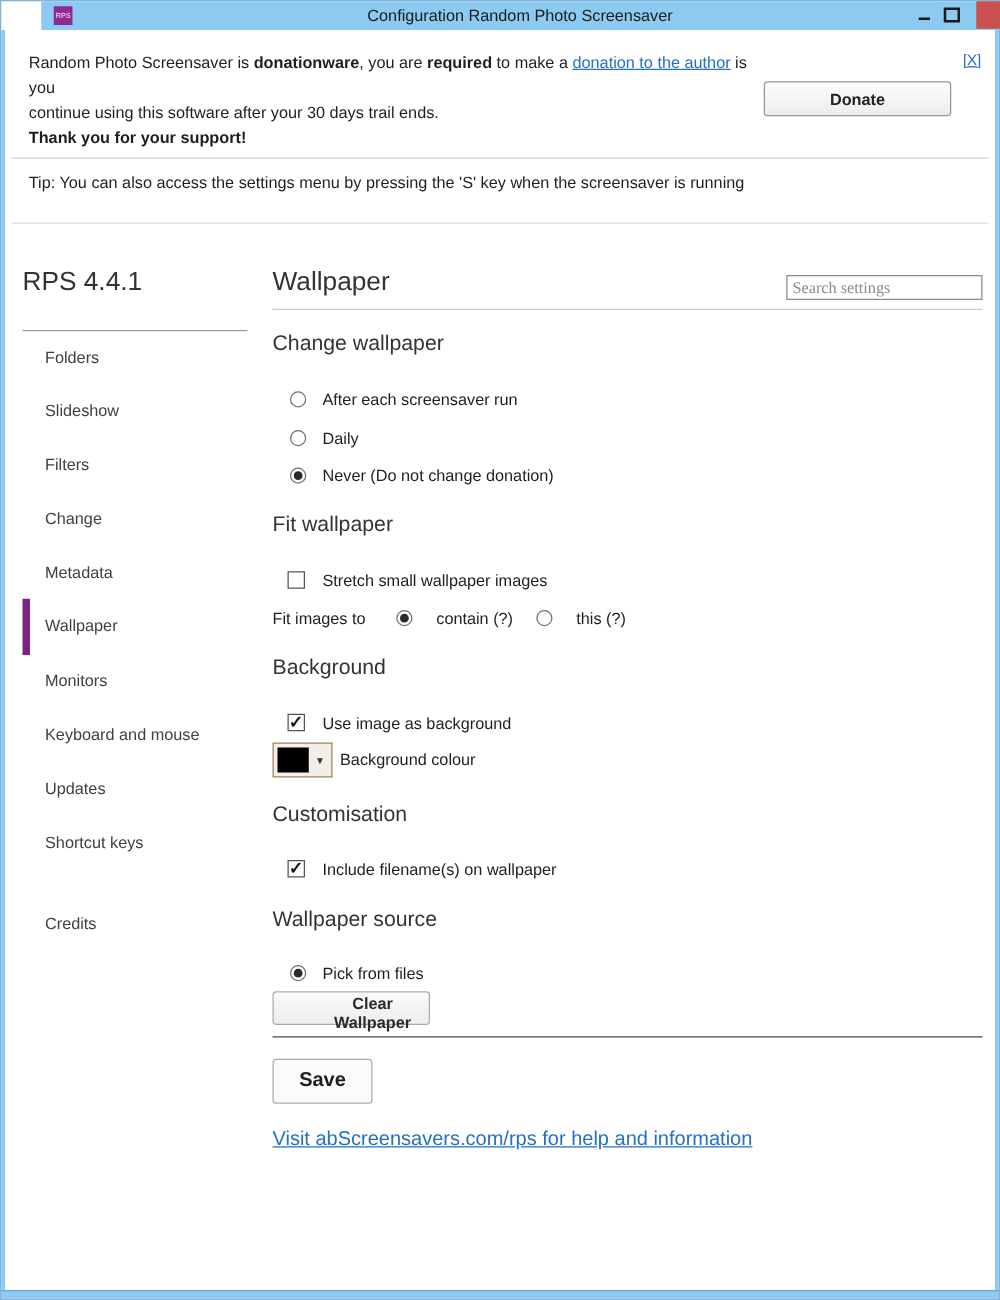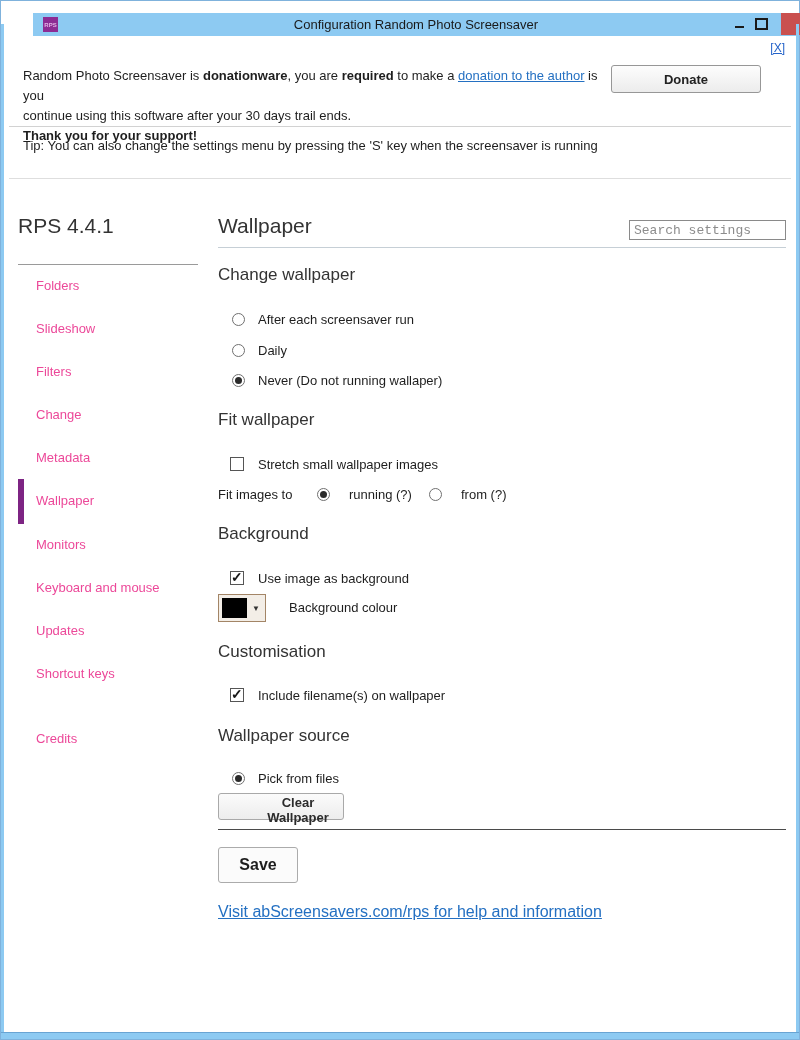--- a/index.html
+++ b/index.html
@@ -1,53 +1,53 @@
 <!DOCTYPE html>
 <html><head>
 <meta charset="utf-8">
 <style>
   html,body { margin:0; padding:0; width:800px; height:1040px; overflow:hidden;
     font-family:"Liberation Sans", sans-serif; }
   .window { position:absolute; inset:0; background:#fff; border:1px solid #7FB2DC; box-sizing:border-box; }
-  .titlebar { position:absolute; top:12px; left:0; right:0; height:23px; background:#8DCAF2;margin-left:32px; }
+  .titlebar { position:absolute; top:0; left:0; right:0; height:23px; background:#8DCAF2;margin-left:32px; }
   .edge-left { position:absolute; top:23px; left:0; bottom:0; width:3px; background:#8DCAF2; }
   .edge-right { position:absolute; top:23px; right:0; bottom:0; width:3px; background:#8DCAF2; }
   .edge-bottom { position:absolute; left:0; right:0; bottom:0; height:6px; background:#8DCAF2; border-top:1px solid #69A4D3; }
 
   .app-icon { position:absolute; left:10px; top:4px; width:15px; height:15px; background:#8D2B94;
     color:#E3B3E6; font-size:6px; font-weight:bold; display:flex; align-items:center; justify-content:center; }
   .title { position:absolute; left:0; right:0; top:0; height:23px; text-align:center; line-height:23px;
     font-size:13px; color:#1a1a1a; }
   .win-btn { position:absolute; top:0; height:22px; display:flex; align-items:center; justify-content:center; cursor:default; }
   .btn-min { left:694px; width:24px; }
   .btn-min .dash { width:9px; height:2px; background:#1a1a1a; margin-top:5px; }
   .btn-max { left:716px; width:24px; }
   .btn-max .box { width:9px; height:8px; border:2px solid #1a1a1a; }
   .btn-close { left:748px; width:50px; background:#C9504F; color:#fff; font-size:13px; font-weight:bold; }
 
   .dismiss { position:absolute; right:14px; top:40px; font-size:12px; color:#2463C9; text-decoration:underline; cursor:pointer; }
-  .notice-text { position:absolute; left:22px; top:65px; width:582px; font-size:13px; line-height:20px; color:#1e1e1e; }
+  .notice-text { position:absolute; left:22px; top:39px; width:582px; font-size:13px; line-height:20px; color:#1e1e1e; }
   .notice-text b { font-weight:bold; }
   .inline-link { color:#2470C2; text-decoration:underline; cursor:pointer; }
   .donate-btn { position:absolute; left:610px; top:64px; width:150px; height:28px;
     background:linear-gradient(#fdfdfd,#ececec); border:1px solid #979797; border-radius:3px;
     font-family:"Liberation Sans", sans-serif; font-size:13px; font-weight:bold; color:#222; }
   .divider1 { position:absolute; left:8px; right:8px; top:125px; border-top:1px solid #d2d2d2; }
   .tip { position:absolute; left:22px; top:137px; font-size:13px; color:#1e1e1e; }
   .divider2 { position:absolute; left:8px; right:8px; top:177px; border-top:1px solid #dedede; }
 
   .version { position:absolute; left:17px; top:213px; width:180px; font-size:21px; font-weight:300;
     color:#333; padding-bottom:26px; border-bottom:1px solid #9a9a9a; }
-  .side-item { position:absolute; left:35px; font-size:13px; color:#ec4899; cursor:pointer; }
+  .side-item { position:absolute; left:35px; font-size:13px; color:#404040; cursor:pointer; }
   .select-bar { position:absolute; left:17px; top:478px; width:6px; height:45px; background:#7D2483; }
 
   .page-title { position:absolute; left:217px; top:213px; font-size:21px; font-weight:300; color:#333; }
   .title-divider { position:absolute; left:217px; width:568px; top:246px; border-top:1px solid #C6CFD6; }
   .search { position:absolute; left:628px; top:219px; width:147px; height:16px; border:1px solid #8a8a8a;
-    font-family:Liberation Mono, monospace; font-size:13px; padding:1px 4px; color:#333; }
+    font-family:Liberation Serif, serif; font-size:13px; padding:1px 4px; color:#333; }
   .search::placeholder { color:#8c8c8c; opacity:1; }
 
   .sec-h { position:absolute; left:217px; font-size:17px; font-weight:400; color:#333;text-align:right; }
   .ctl-label { position:absolute; font-size:13px; color:#1e1e1e; }
 
   .radio { position:absolute; width:13px; height:13px; border:1px solid #707070; border-radius:50%;
     background:#fff; box-sizing:border-box; cursor:pointer; }
   .radio.sel::after { content:""; position:absolute; left:2px; top:2px; width:7px; height:7px;
     border-radius:50%; background:#2b2b2b; }
   .check { position:absolute; width:14px; height:14px; border:1px solid #555; background:#fff;
@@ -92,21 +92,21 @@
   <div class="edge-bottom"></div>
 
   <span class="dismiss">[X]</span>
   <div class="notice-text">
     <div><span>Random Photo Screensaver is </span><b>donationware</b><span>, you are </span><b>required</b><span> to make a </span><span class="inline-link">donation to the author</span><span> is you</span></div>
     <div>continue using this software after your 30 days trail ends.</div>
     <div><b>Thank you for your support!</b></div>
   </div>
   <button class="donate-btn">Donate</button>
   <div class="divider1"></div>
-  <div class="tip">Tip: You can also change the settings menu by pressing the 'S' key when the screensaver is running</div>
+  <div class="tip">Tip: You can also access the settings menu by pressing the 'S' key when the screensaver is running</div>
   <div class="divider2"></div>
 
   <div class="version">RPS 4.4.1</div>
   <div class="side-item" style="top:277px">Folders</div>
   <div class="side-item" style="top:320px">Slideshow</div>
   <div class="side-item" style="top:363px">Filters</div>
   <div class="side-item" style="top:406px">Change</div>
   <div class="side-item" style="top:449px">Metadata</div>
   <div class="select-bar"></div>
   <div class="side-item" style="top:492px">Wallpaper</div>
@@ -119,39 +119,39 @@
   <div class="page-title">Wallpaper</div>
   <input class="search" type="text" placeholder="Search settings" style="">
   <div class="title-divider"></div>
 
   <div class="sec-h" style="top:264px">Change wallpaper</div>
   <div class="radio" style="left:231px; top:312px"></div>
   <div class="ctl-label" style="left:257px; top:311px">After each screensaver run</div>
   <div class="radio" style="left:231px; top:343px"></div>
   <div class="ctl-label" style="left:257px; top:342px">Daily</div>
   <div class="radio sel" style="left:231px; top:373px"></div>
-  <div class="ctl-label" style="left:257px; top:372px">Never (Do not running wallaper)</div>
+  <div class="ctl-label" style="left:257px; top:372px">Never (Do not change donation)</div>
 
   <div class="sec-h" style="top:409px">Fit wallpaper</div>
   <div class="check" style="left:229px; top:456px"></div>
   <div class="ctl-label" style="left:257px; top:456px">Stretch small wallpaper images</div>
   <div class="ctl-label" style="left:217px; top:486px">Fit images to</div>
   <div class="radio sel" style="left:316px; top:487px"></div>
-  <div class="ctl-label" style="left:348px; top:486px">running (?)</div>
+  <div class="ctl-label" style="left:348px; top:486px">contain (?)</div>
   <div class="radio" style="left:428px; top:487px"></div>
-  <div class="ctl-label" style="left:460px; top:486px">from (?)</div>
+  <div class="ctl-label" style="left:460px; top:486px">this (?)</div>
 
   <div class="sec-h" style="top:523px">Background</div>
   <div class="check on" style="left:229px; top:570px"></div>
   <div class="ctl-label" style="left:257px; top:570px">Use image as background</div>
   <div class="color-dd">
     <span class="swatch"></span>
     <span class="dd-arrow">▼</span>
   </div>
-  <div class="ctl-label" style="left:288px; top:599px">Background colour</div>
+  <div class="ctl-label" style="left:271px; top:599px">Background colour</div>
 
   <div class="sec-h" style="top:641px">Customisation</div>
   <div class="check on" style="left:229px; top:687px"></div>
   <div class="ctl-label" style="left:257px; top:687px">Include filename(s) on wallpaper</div>
 
   <div class="sec-h" style="top:725px">Wallpaper source</div>
   <div class="radio sel" style="left:231px; top:771px"></div>
   <div class="ctl-label" style="left:257px; top:770px">Pick from files</div>
   <button class="clear-btn">Clear Wallpaper</button>
 

